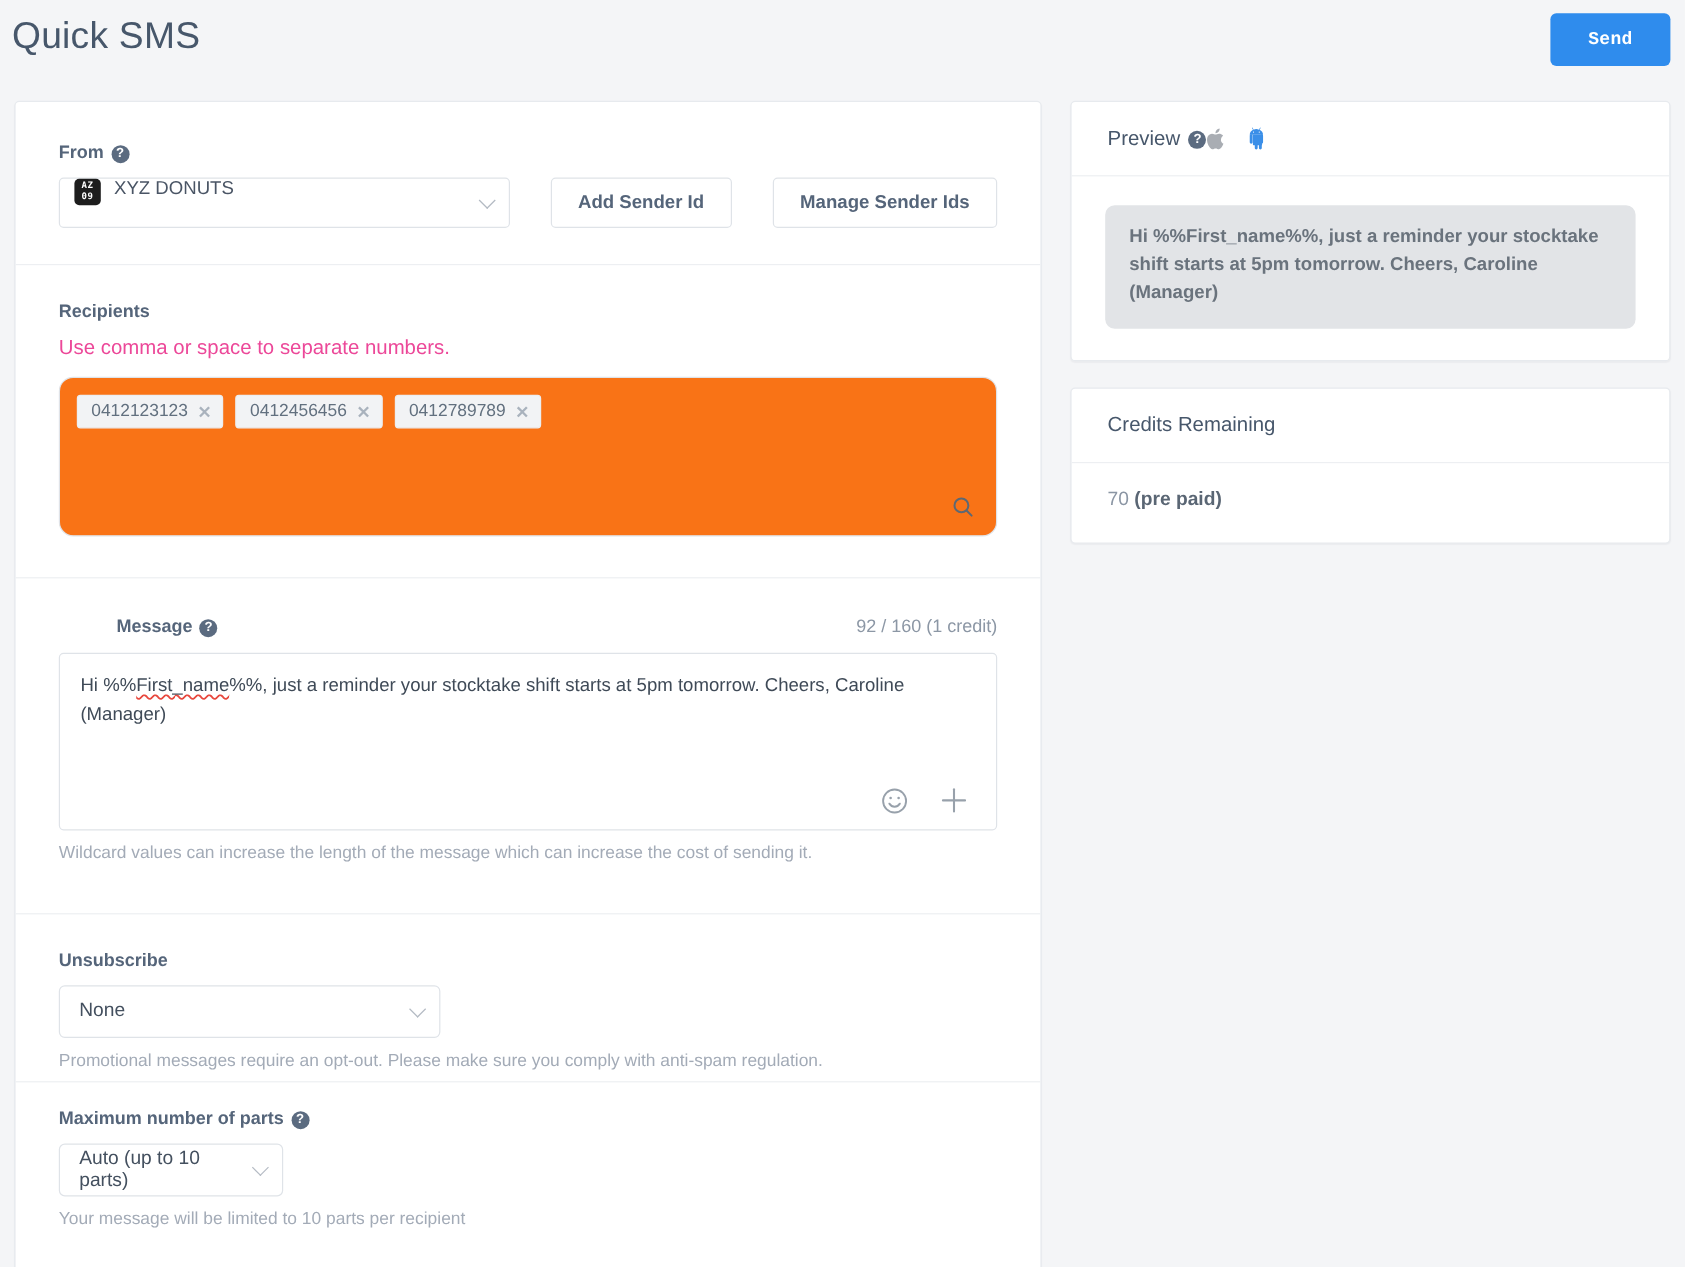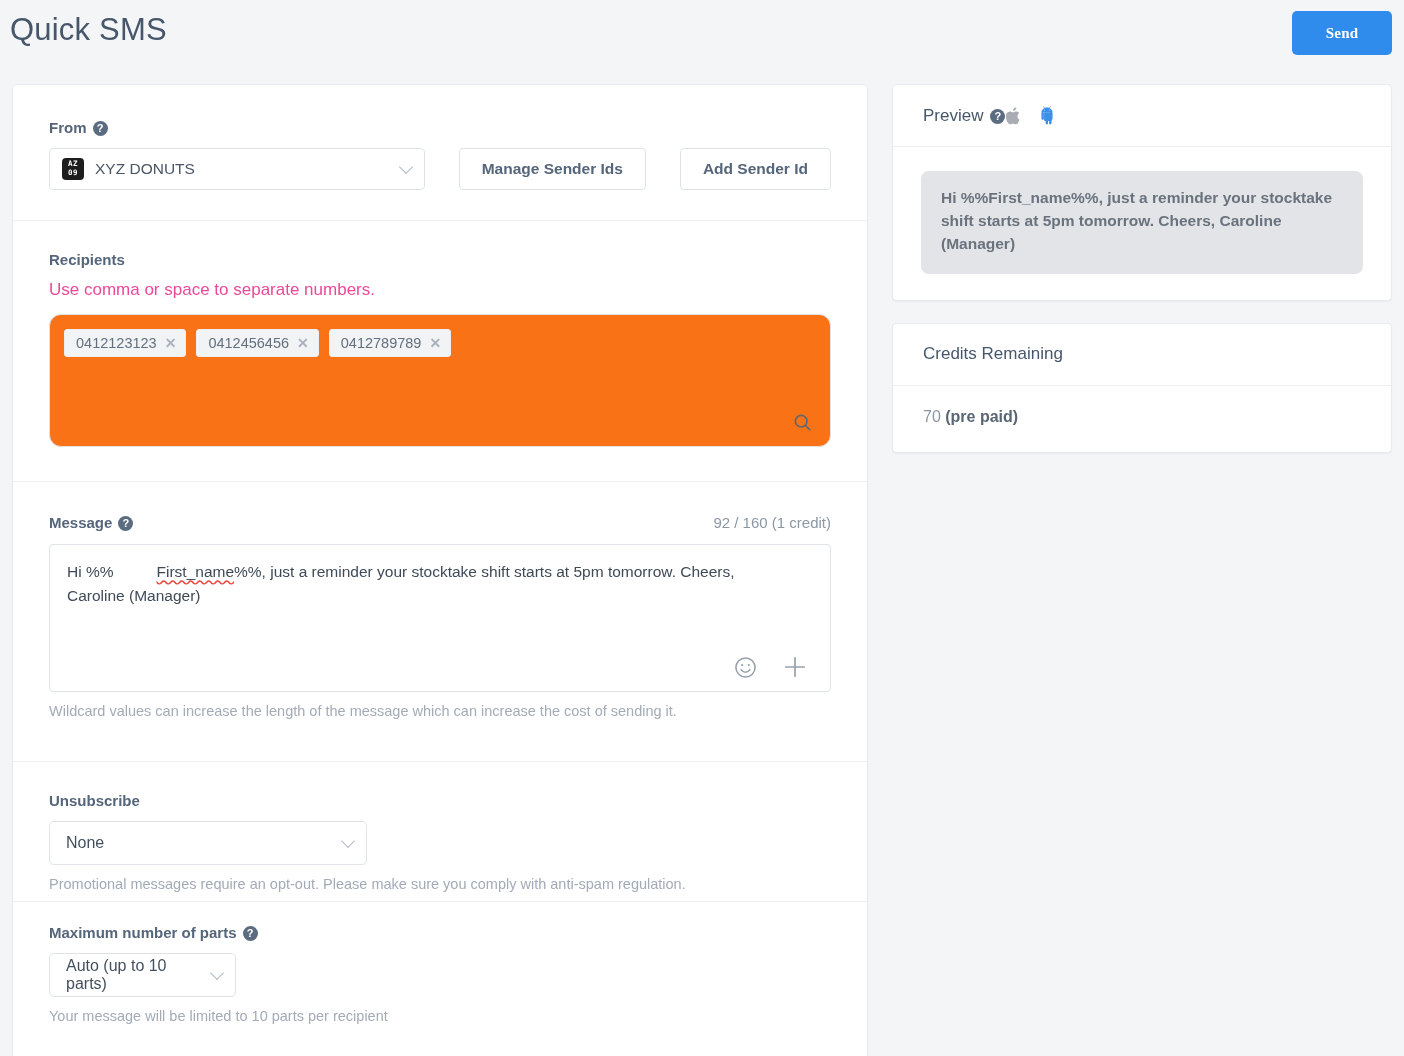--- a/index.html
+++ b/index.html
@@ -21,21 +21,21 @@
   .page-title {
     position: absolute; left: 10px; top: 12px;
     font-size: 31px; font-weight: 400; color: #47576b;
     letter-spacing: .2px;
   }
   .send-button {
     position: absolute; right: 12px; top: 11px;
     width: 100px; height: 44px;
     background: #2f8ced; color: #ffffff;
     border: none; border-radius: 5px;
-    font-family: Liberation Serif, serif;
+    font-family: Liberation Mono, monospace;
     font-size: 15px; font-weight: bold;
     cursor: pointer; letter-spacing: .2px;
   }
 
   
   .main-col {
     position: absolute; left: 12px; top: 84px;
     width: 856px;
     background: #ffffff;
     border: 1px solid #e7eaee;
@@ -70,21 +70,21 @@
   }
   .sub-hint {
     font-size: 17px; color: #ec4899; margin: 4px 0 14px 0;
   }
 
   
   .from-row { display: flex; align-items: center; gap: 34px; }
   .sender-select {
     position: relative; width: 406px; height: 42px;
     border: 1px solid #dfe3e8; border-radius: 4px; background: #fff;
-    display: flex; align-items: center; padding: 0 12px; cursor: pointer;
+    display: flex; padding: 0 12px; cursor: pointer;
   }
   .sender-badge {
     width: 22px; height: 22px; border-radius: 4px; background: #1d1d1d;
     display: grid; grid-template-rows: 1fr 1fr; align-content: center;
     justify-items: center; margin-right: 11px; flex: none;
     padding: 2px 0;
   }
   .sender-badge span {
     color: #fff; font-size: 7.5px; font-weight: bold; line-height: 8px;
     letter-spacing: .5px; font-family: "DejaVu Sans Mono", monospace;
@@ -127,37 +127,37 @@
   }
   .recip-search {
     position: absolute; right: 17px; bottom: 13px;
     width: 21px; height: 21px; cursor: pointer;
   }
 
   
   .msg-head {
     display: flex; align-items: flex-start; justify-content: space-between;
     margin-bottom: 13px;
+    margin-left: 48px;
   }
   .msg-head .field-label { margin: 0; }
   .msg-counter { font-size: 15px; color: #8c97a5; }
   .msg-box {
     position: relative;
     border: 1px solid #dfe3e8; border-radius: 4px; background: #fff;
     height: 148px; padding: 15px 17px;
   }
   .msg-text {
     font-size: 15.5px; color: #3f4a57; line-height: 1.52;
     max-width: 720px; white-space: pre-wrap;
   }
   .spell {
     text-decoration: underline wavy #e8493f;
     text-decoration-skip-ink: none;
     text-underline-offset: 2px;
-    margin-left: 43px;
   }
   .msg-tools {
     position: absolute; right: 22px; bottom: 11px;
     display: flex; align-items: center; gap: 24px;
   }
   .tool { cursor: pointer; line-height: 0; }
 
   
   .plain-select {
     position: relative; height: 44px;
@@ -214,22 +214,22 @@
       </div>
       <div class="from-row">
         <div class="sender-select">
           <span class="sender-badge">
             <span>AZ</span>
             <span>09</span>
           </span>
           <span class="sender-name">XYZ DONUTS</span>
           <span class="chev"></span>
         </div>
+        <button class="ghost-btn">Add Sender Id</button>
         <button class="ghost-btn btn-gap">Manage Sender Ids</button>
-        <button class="ghost-btn">Add Sender Id</button>
       </div>
     </div>
 
     <div class="section sec-recip">
       <div class="field-label">Recipients</div>
       <div class="sub-hint">Use comma or space to separate numbers.</div>
       <div class="recip-box">
         <div class="chips">
           <span class="chip">
             <span>0412123123</span>

